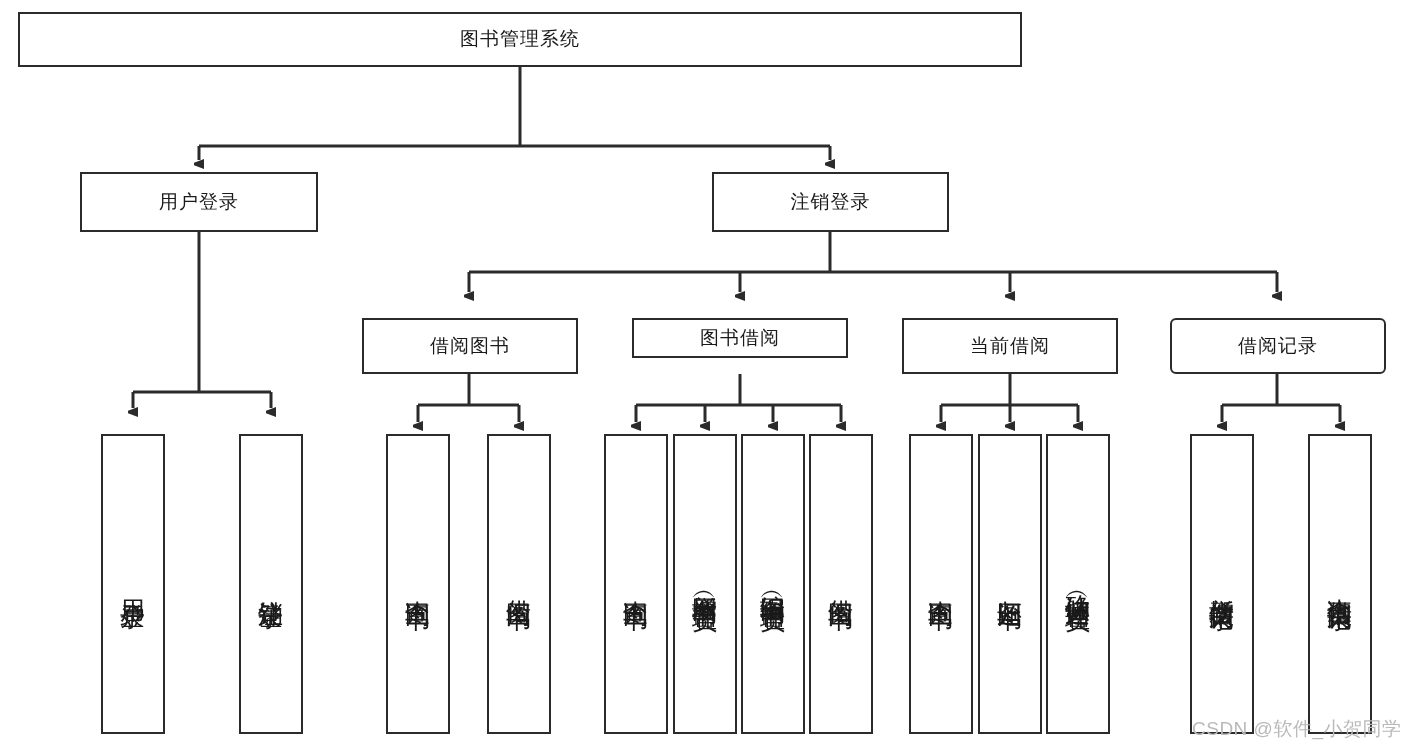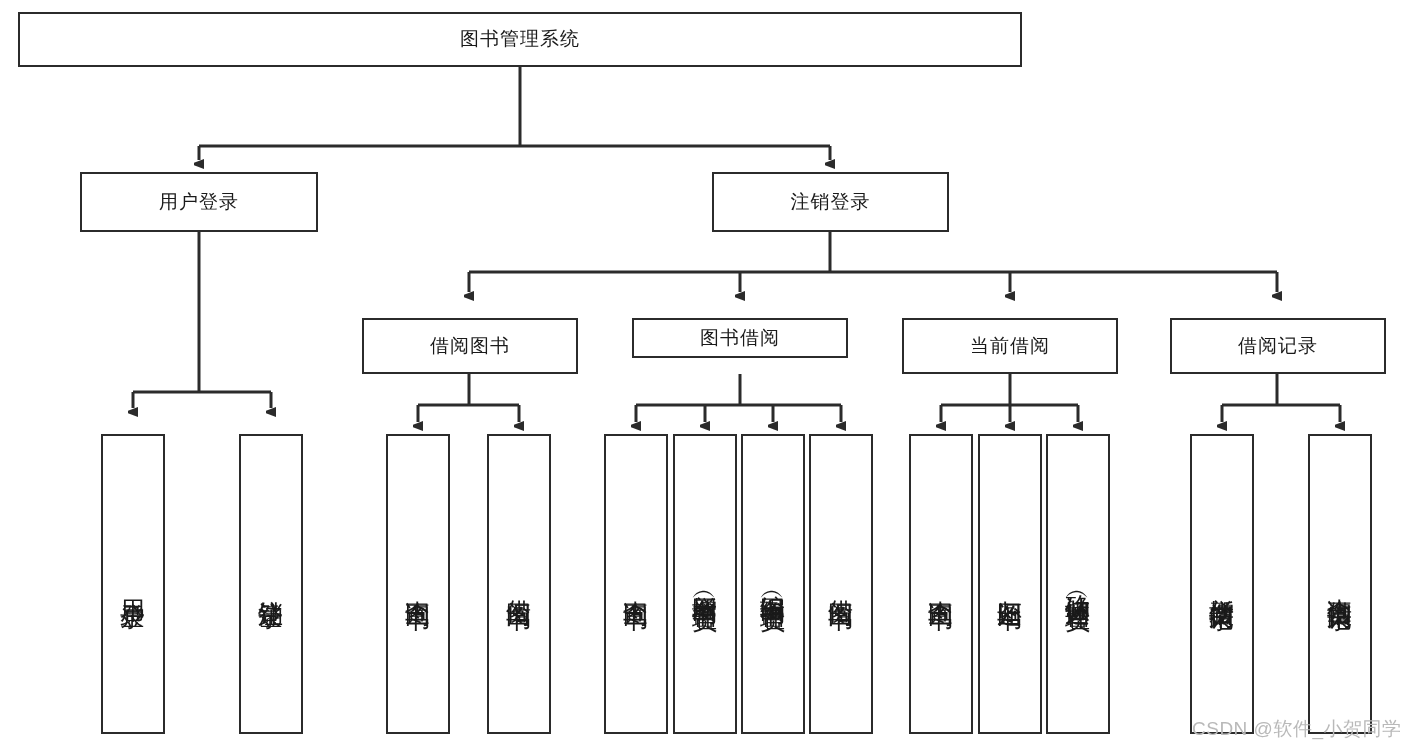--- a/index.html
+++ b/index.html
@@ -134,21 +134,21 @@
 
   <div class="node horiz" style="left:362px; top:318px; width:216px; height:56px;">
     <span>借阅图书</span>
   </div>
   <div class="node horiz" style="left:632px; top:318px; width:216px; height:40px;">
     <span>图书借阅</span>
   </div>
   <div class="node horiz" style="left:902px; top:318px; width:216px; height:56px;">
     <span>当前借阅</span>
   </div>
-  <div class="node horiz" style="left:1170px; top:318px; width:216px; height:56px;">
+  <div class="node horiz" style="left:1170px; top:318px; width:216px; height:56px;border-radius:6px;">
     <span>借阅记录</span>
   </div>
 
   <div class="node vert" style="left:101px; top:434px; width:64px; height:300px;">
     <span class="vlabel">用户登录</span>
   </div>
   <div class="node vert" style="left:239px; top:434px; width:64px; height:300px;">
     <span class="vlabel">注销登录</span>
   </div>
 

